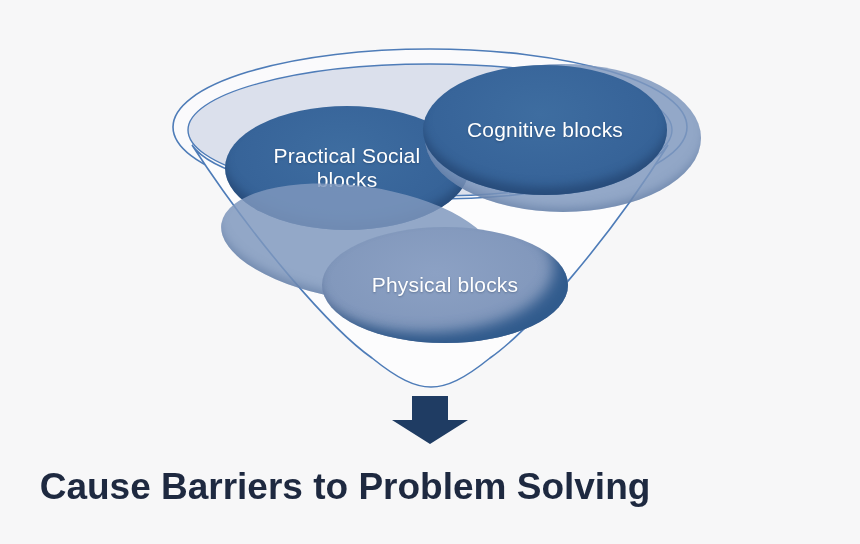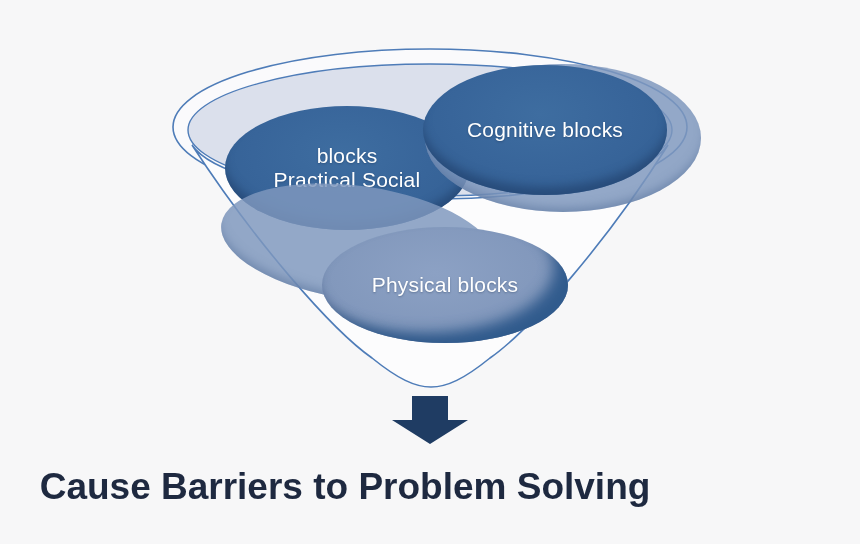--- a/index.html
+++ b/index.html
@@ -101,22 +101,22 @@
              C 398,379 415,387 431,387
              C 447,387 464,379 490,358
              C 530,330 607,242 668,145
              A 242,66 0 0 1 192,145 Z" fill="#fcfcfd" stroke="#4e7cb8" stroke-width="1.6"></path>
 
     <ellipse cx="430" cy="130" rx="242" ry="66" fill="#dbe0ec" stroke="#4e7cb8" stroke-width="1.4"></ellipse>
   </svg>
 
   <div class="bubble dark practical">
     <div>
+      <div>Practical Social</div>
       <div>blocks</div>
-      <div>Practical Social</div>
     </div>
   </div>
 
   <div class="overlay front-left"></div>
 
   <div class="overlay behind-cognitive"></div>
 
   <div class="bubble dark cognitive">
     <div>Cognitive blocks</div>
   </div>

